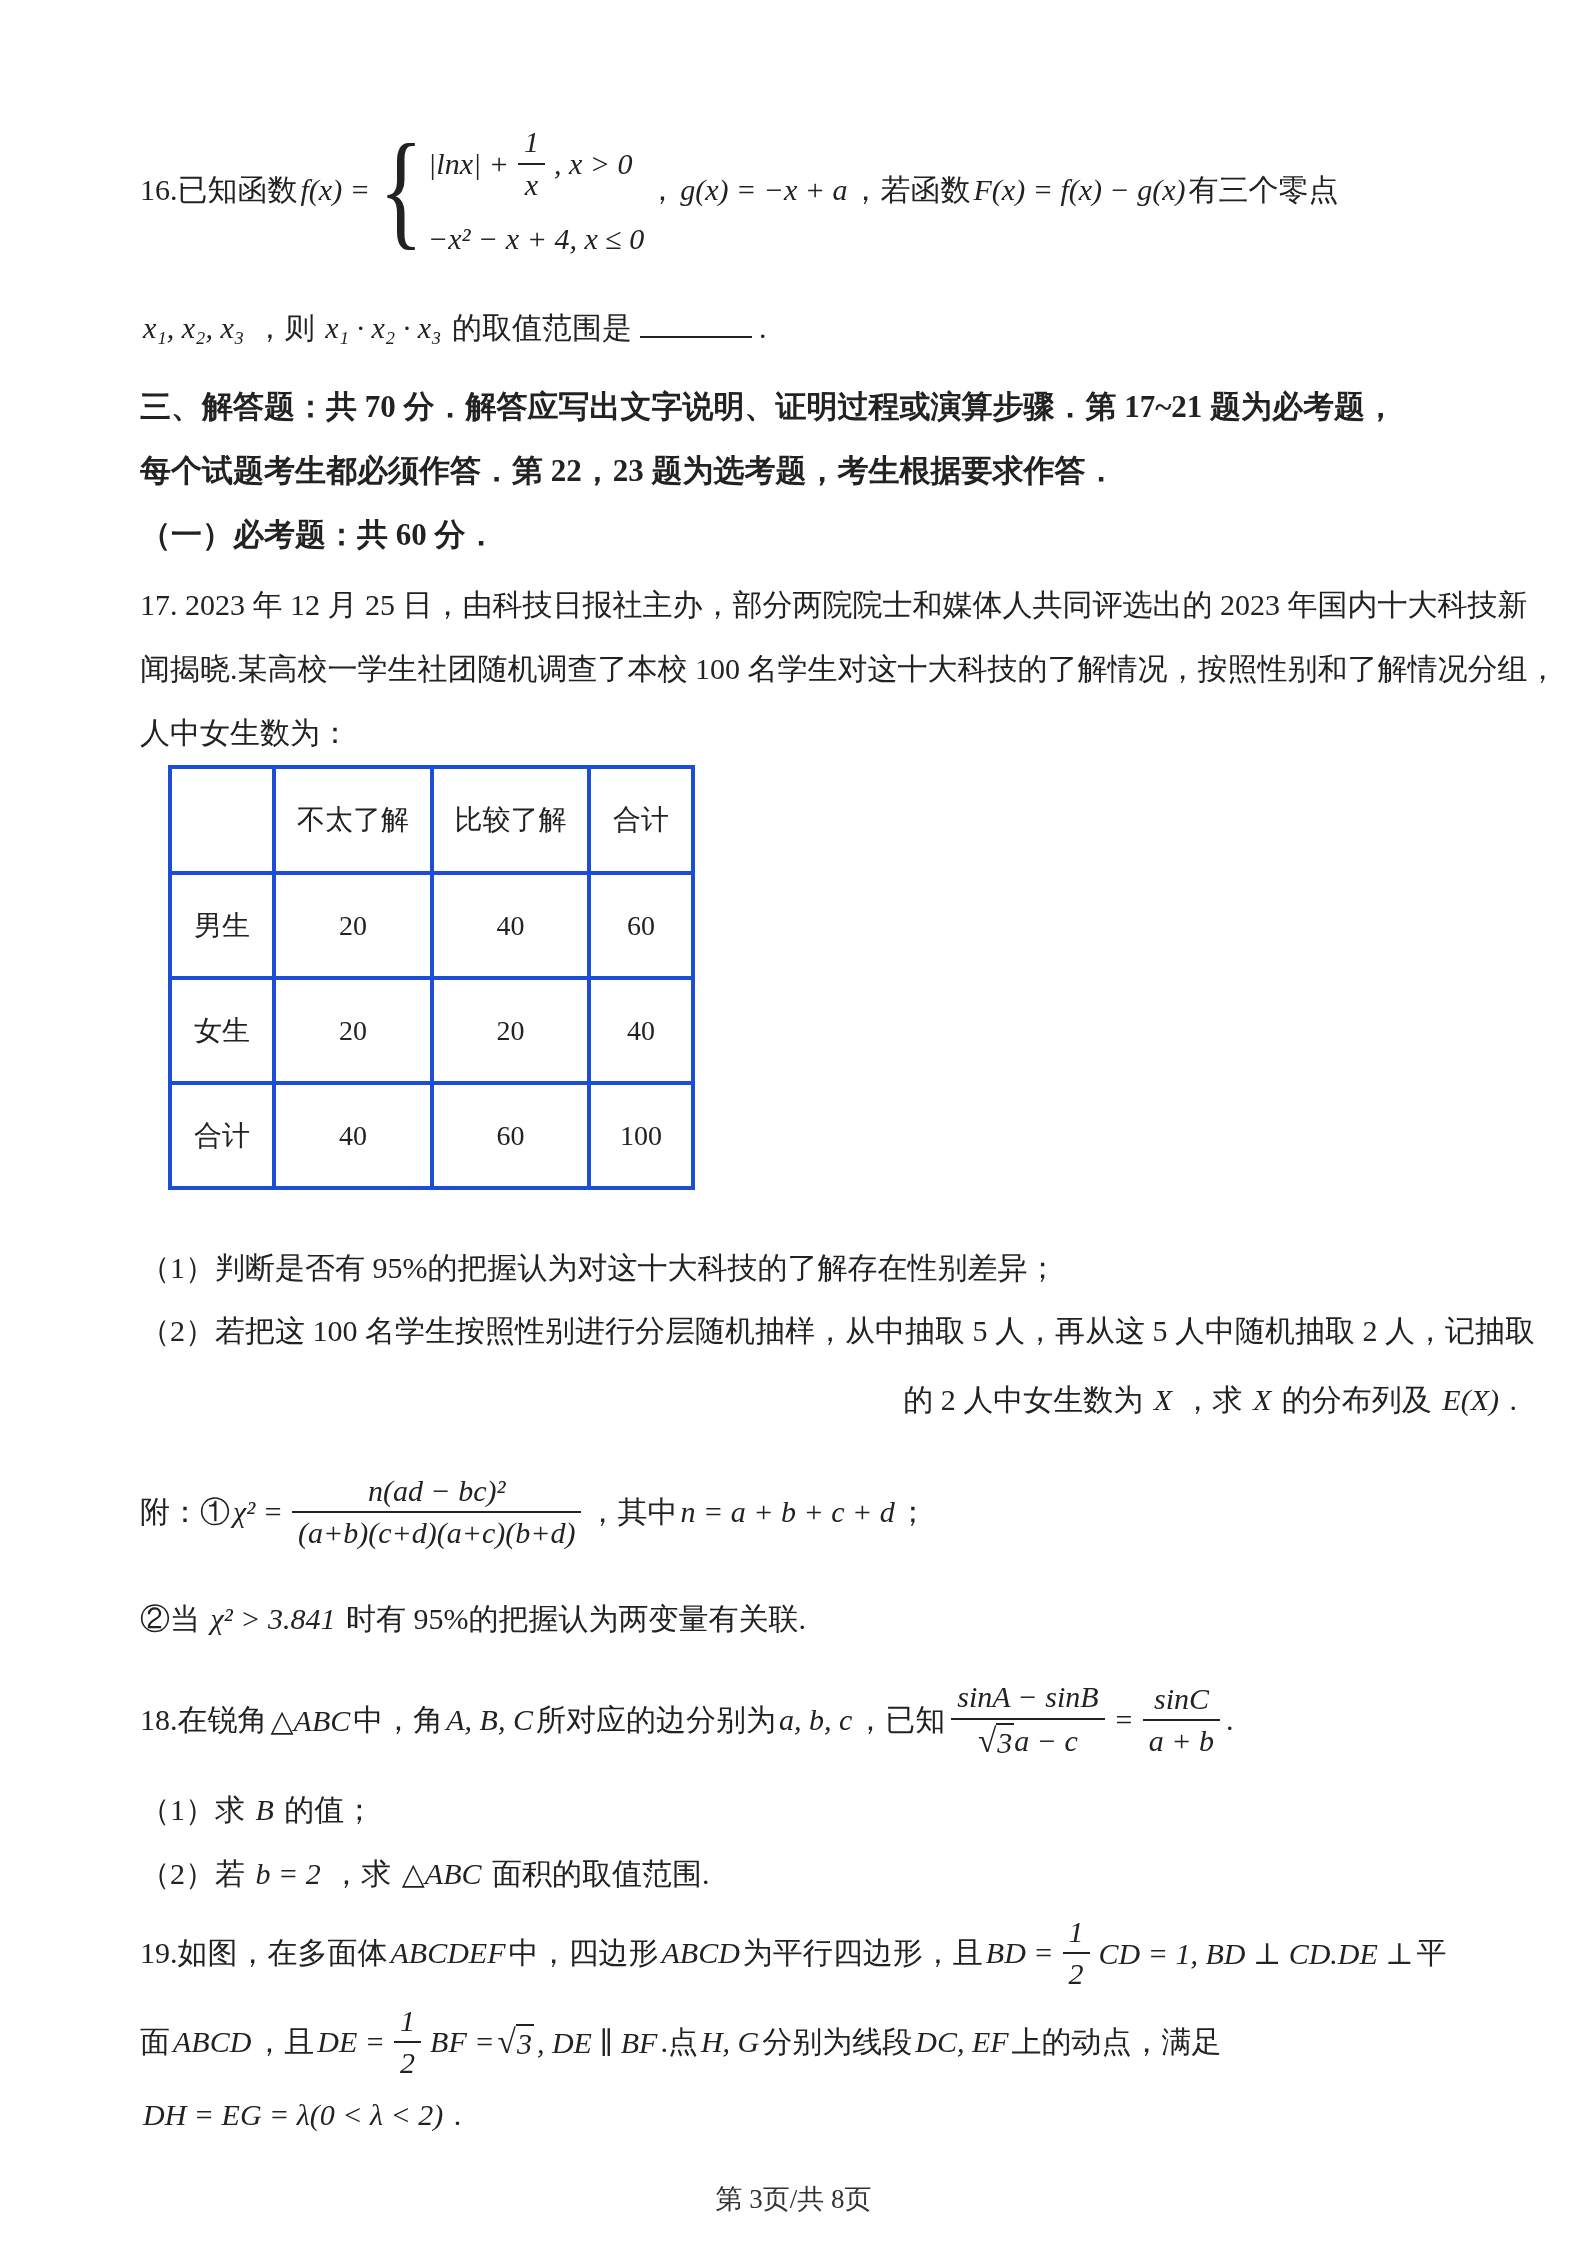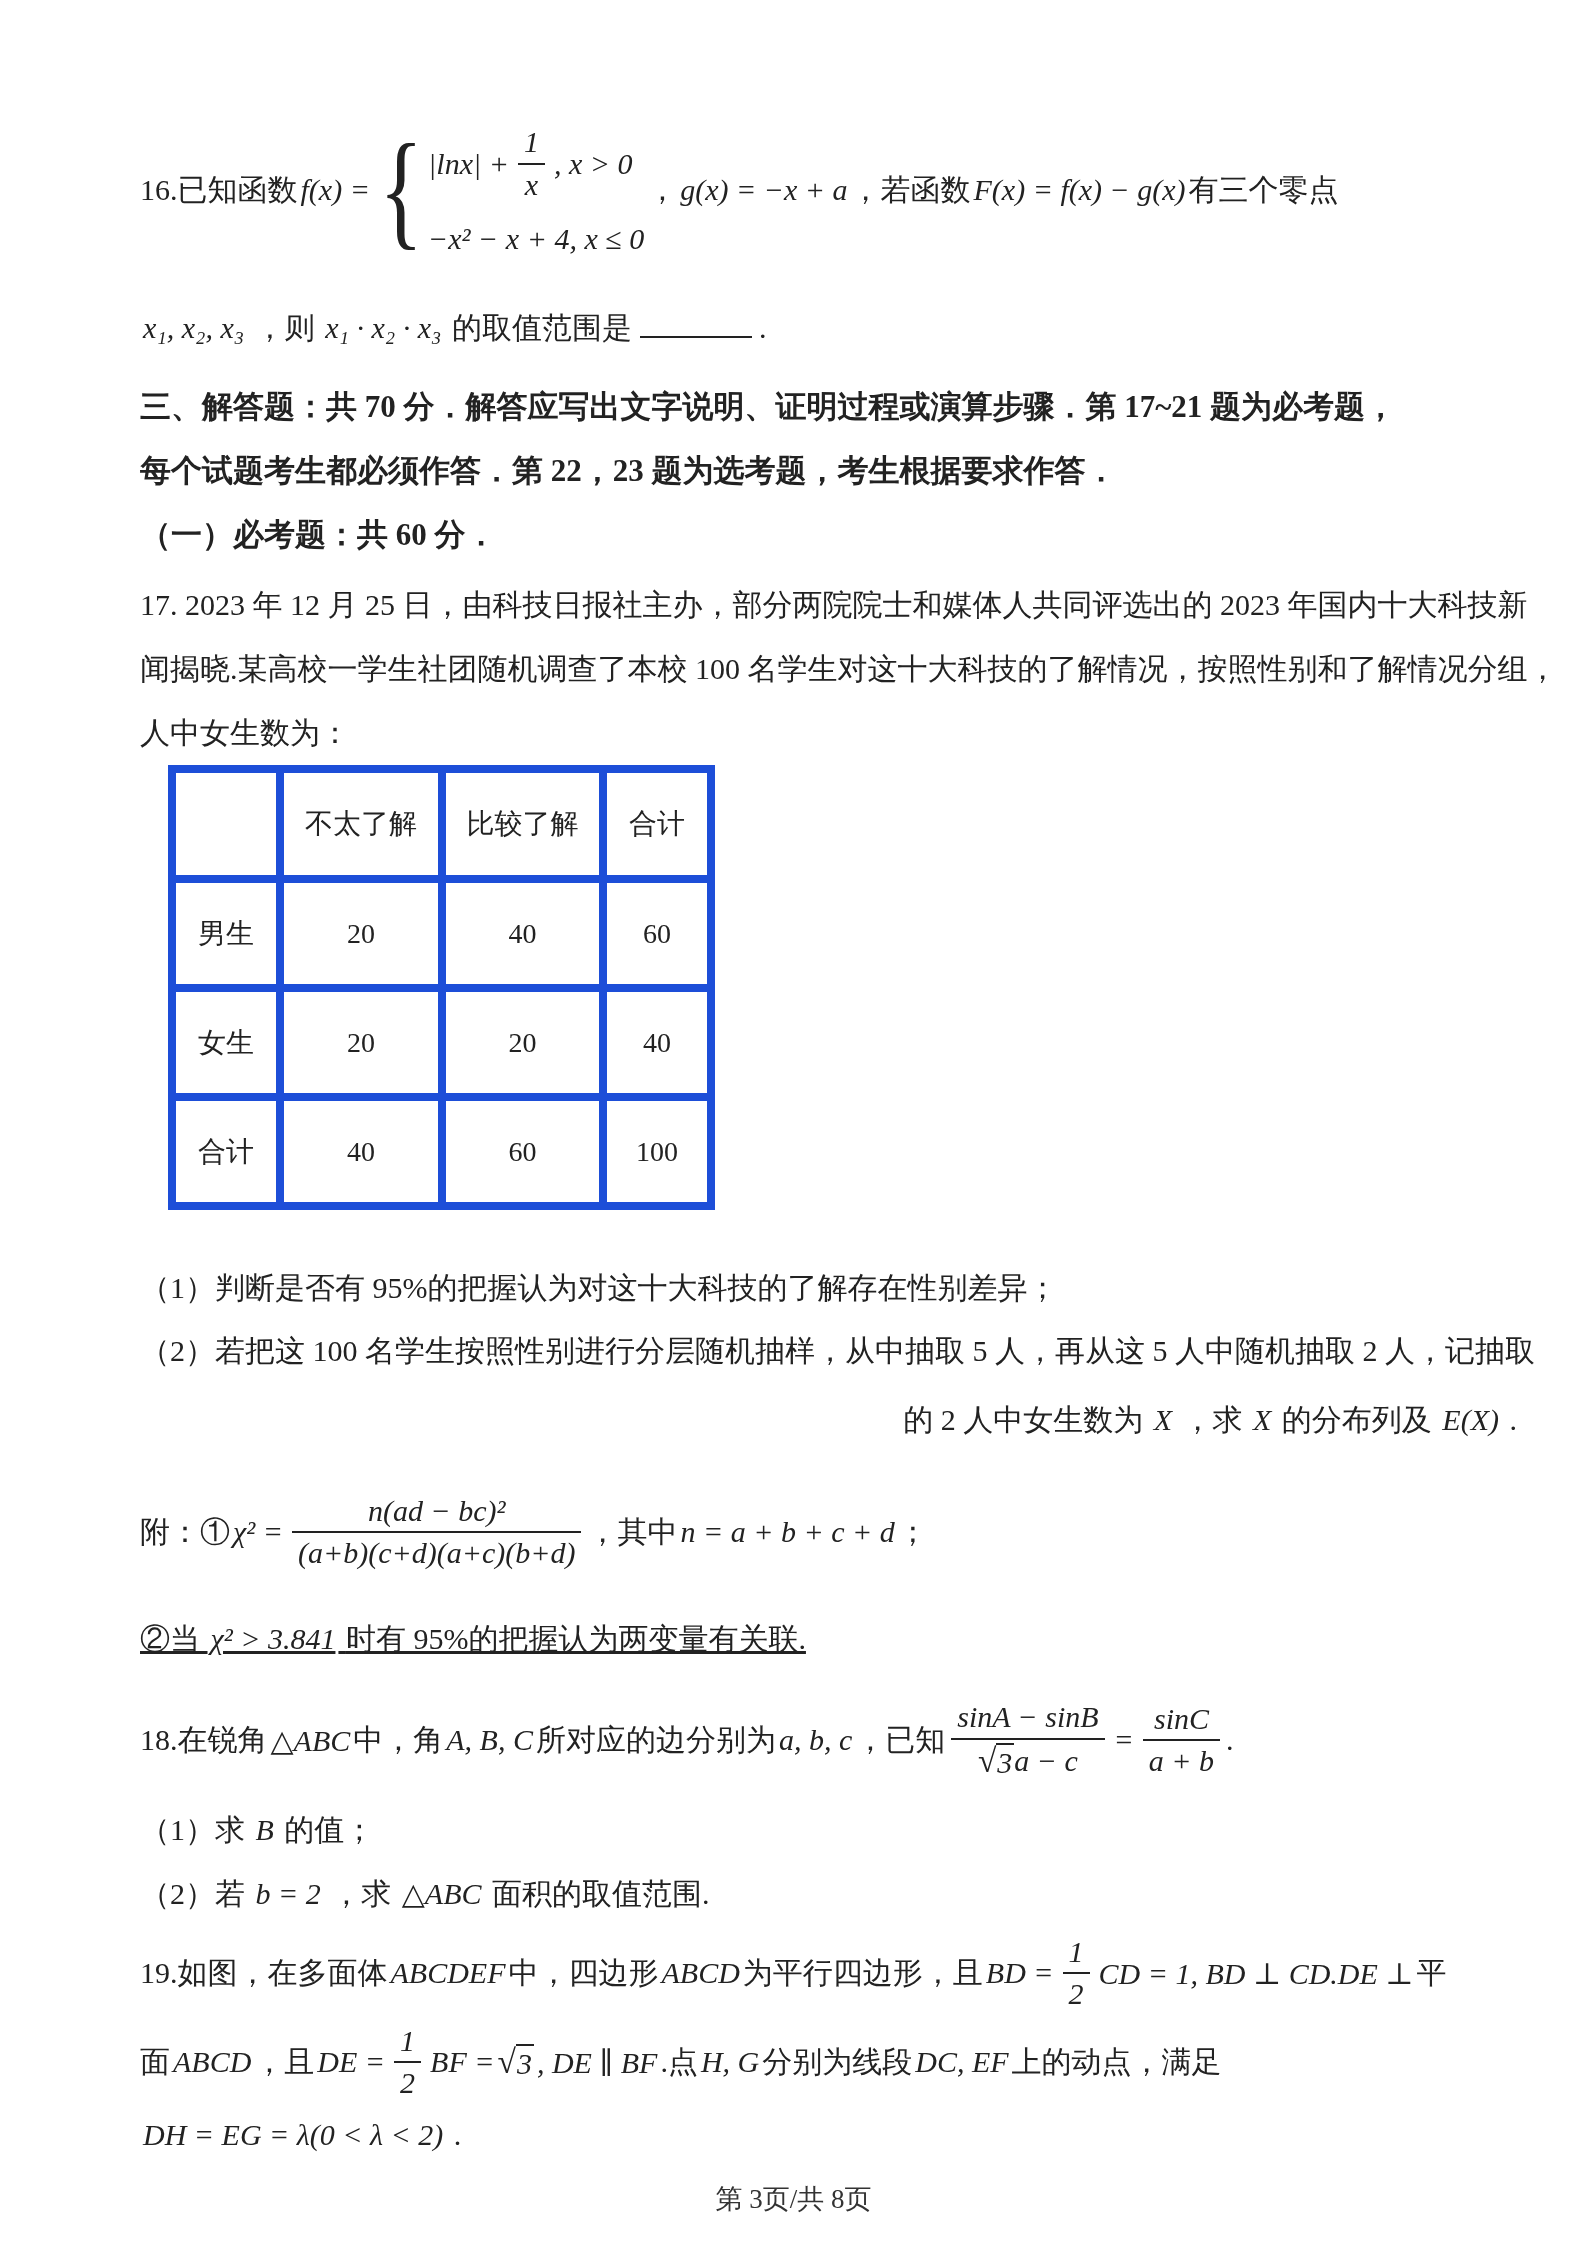--- a/index.html
+++ b/index.html
@@ -25,28 +25,28 @@
   .sqrt{display:inline-flex;align-items:flex-start;white-space:nowrap;}
   .rad{font-style:normal;font-size:1.12em;line-height:1;position:relative;top:1px;}
   .radicand{border-top:2px solid #222;padding:1px 2px 0 1px;}
   .q16-line2{margin-top:40px;line-height:46px;}
   .blank{display:inline-block;width:112px;border-bottom:2px solid #222;height:30px;vertical-align:baseline;}
   .sec-head div{line-height:64px;}
   .sec-head{margin-top:24px;}
   .q17-para{margin-top:6px;}
   .q17-para div{line-height:64px;}
   table.ctable{border-collapse:collapse;margin-left:28px;font-size:28px;}
-  table.ctable td{border:8px solid #1d4ed8;text-align:center;vertical-align:middle;padding:8px;}
+  table.ctable td{border:4px solid #1d4ed8;text-align:center;vertical-align:middle;padding:8px;}
   .c0{width:84px;} .c1{width:138px;} .c2{width:137px;} .c3{width:84px;}
   tr.hrow td{height:86px;} tr.drow td{height:85px;font-family:Liberation Serif, serif;}
   .part1{margin-top:56px;line-height:44px;}
   .part2l1{margin-top:18px;line-height:46px;}
   .part2l2{margin-top:20px;line-height:52px;white-space:nowrap;text-align:right;}
   .chi-line{margin-top:26px;height:120px;}
-  .chi-note{margin-top:24px;line-height:46px;text-decoration:underline;}
+  .chi-note{margin-top:24px;line-height:46px;}
   .q18-line{margin-top:24px;height:108px;}
   .q18p1{margin-top:14px;line-height:44px;}
   .q18p2{margin-top:20px;line-height:44px;}
   .q19l1{margin-top:12px;height:90px;}
   .q19l2{height:88px;}
   .q19l3{margin-top:6px;line-height:46px;}
   .footer{position:absolute;left:0;right:0;bottom:28px;text-align:center;font-size:27px;color:#333;}
 </style>
 </head>
 <body>

